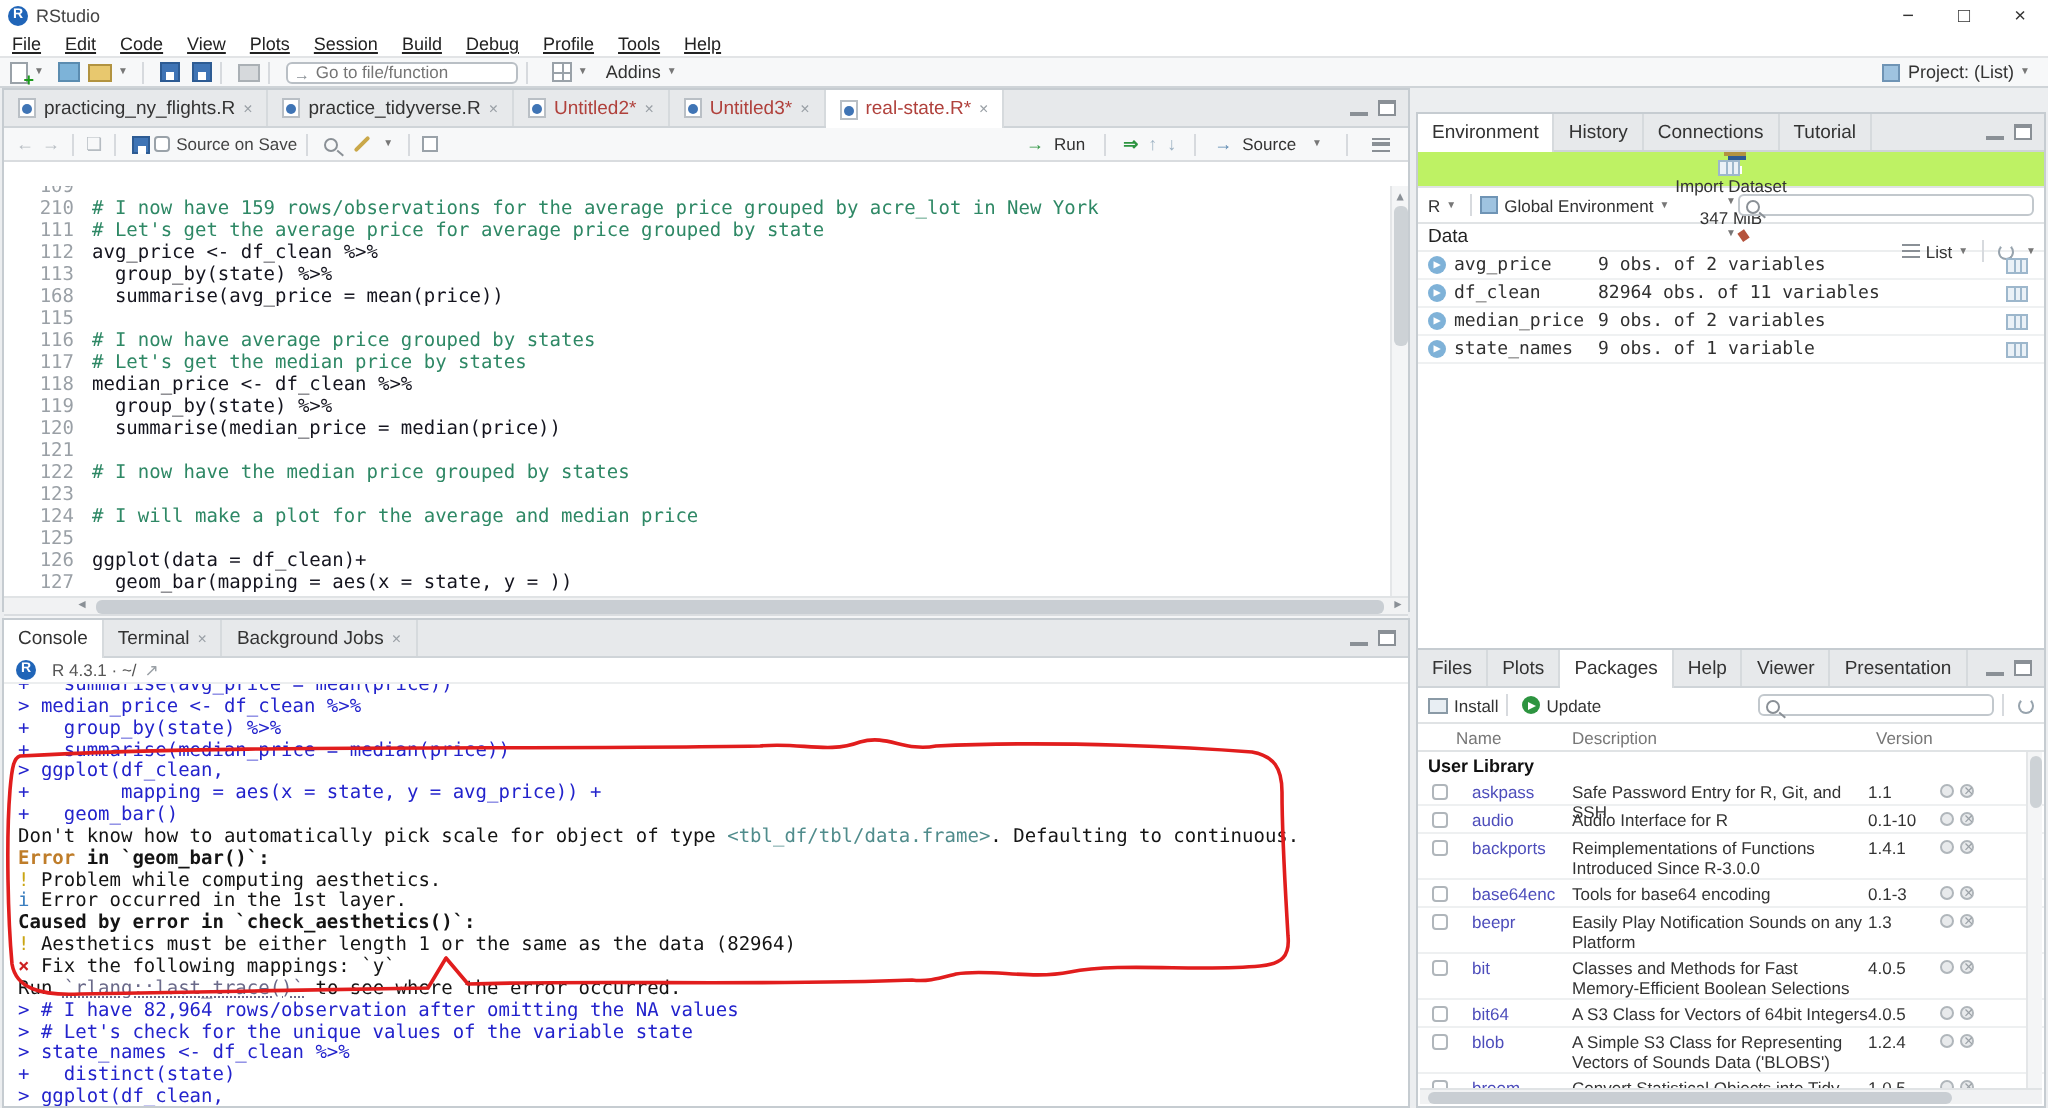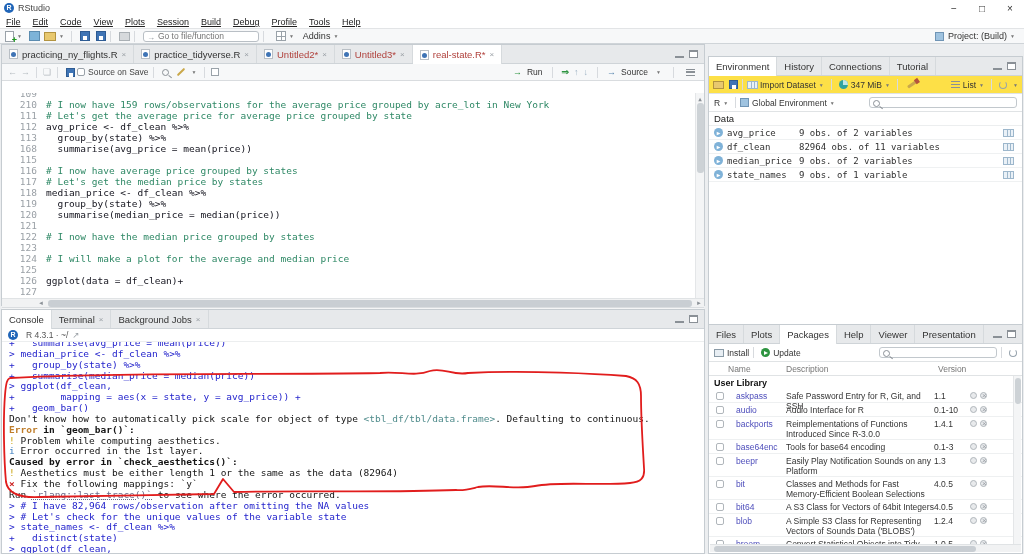--- a/index.html
+++ b/index.html
@@ -94,21 +94,21 @@
   .c-t { color:#508c8c; }
   .c-eh { color:#bf7d2a; font-weight:bold; }
   .c-bd { color:#141414; font-weight:bold; }
   .c-y { color:#caa513; }
   .c-i { color:#3a7ebf; }
   .c-r { color:#cc2222; font-weight:bold; }
   .c-lk { color:#6a6a8a; text-decoration:underline dotted; }
 
   
   #env-pane { left:708px; top:56px; width:315px; height:314px; }
-  .envtb { height:18px; border-bottom:1px solid #e0e3e5; display:flex; align-items:center; font-size:8.5px; color:#333; background:#fde047; }
+  .envtb { height:18px; border-bottom:1px solid #e0e3e5; display:flex; align-items:center; font-size:8.5px; color:#333; background:#bef264;flex-direction:column; }
   .pie { width:9px; height:9px; border-radius:50%; background:#2fa3a0; position:relative; overflow:hidden; margin:0 3px; }
   .pie::after { content:""; position:absolute; right:0; top:0; width:5px; height:5px; background:#bfe7e6; }
   .broom { width:10px; height:3px; background:#caa84a; transform:rotate(-35deg); border-radius:1px; margin:0 5px; position:relative; }
   .broom::after { content:""; position:absolute; right:-3px; top:-1px; width:4px; height:5px; background:#b5533c; }
   .bars { width:9px; height:7px; border-top:1.6px solid #8a9096; border-bottom:1.6px solid #8a9096; margin:0 3px; position:relative; }
   .bars::after { content:""; position:absolute; left:0; top:1.8px; width:9px; height:1.6px; background:#8a9096; }
   .refresh { width:8px; height:8px; border:1.5px solid #97a3ad; border-radius:50%; border-top-color:transparent; margin:0 3px; }
   .srch { height:11px; border:1px solid #c2c8cd; border-radius:3px; background:#fff; position:relative; }
   .srch .mag { position:absolute; left:3px; top:1.5px; margin:0; }
   .envrow2 { height:18px; border-bottom:1px solid #e0e3e5; display:flex; align-items:center; font-size:8.5px; color:#333; background:#fff; }
@@ -190,21 +190,21 @@
       <span class="goto-arrow">→</span>
       <input class="goto" placeholder="Go to file/function" style="">
     </span>
     <span class="tsep"></span>
     <span class="ico ico-grid"></span>
     <span class="caret">▼</span>
     <span style="margin-left:6px;">Addins</span>
     <span class="caret">▼</span>
     <span class="project">
       <span class="ico ico-cube"></span>
-      <span>Project: (Build)</span>
+      <span>Project: (List)</span>
       <span class="caret">▼</span>
     </span>
   </div>
 
   <div class="pane" id="source-pane">
     <div class="tabbar" id="source-tabs">
         <div class="tab">
           <span class="fico"></span>
           <span class="lbl">practicing_ny_flights.R</span>
           <span class="x">×</span>
@@ -277,21 +277,21 @@
           <div class="cl"><span class="gut">117</span><span class="txt c-comment"># Let's get the median price by states</span></div>
           <div class="cl"><span class="gut">118</span><span class="txt c-code">median_price &lt;- df_clean %&gt;%</span></div>
           <div class="cl"><span class="gut">119</span><span class="txt c-code">  group_by(state) %&gt;%</span></div>
           <div class="cl"><span class="gut">120</span><span class="txt c-code">  summarise(median_price = median(price))</span></div>
           <div class="cl"><span class="gut">121</span><span class="txt c-code"></span></div>
           <div class="cl"><span class="gut">122</span><span class="txt c-comment"># I now have the median price grouped by states</span></div>
           <div class="cl"><span class="gut">123</span><span class="txt c-code"></span></div>
           <div class="cl"><span class="gut">124</span><span class="txt c-comment"># I will make a plot for the average and median price</span></div>
           <div class="cl"><span class="gut">125</span><span class="txt c-code"></span></div>
           <div class="cl"><span class="gut">126</span><span class="txt c-code">ggplot(data = df_clean)+</span></div>
-          <div class="cl"><span class="gut">127</span></div>
+          <div class="cl"><span class="gut">127</span><span class="txt c-code">  geom_bar(mapping = aes(x = state, y = ))</span></div>
           <div class="cl"><span class="gut">128</span><span class="txt c-code"></span></div>
         </div>
       <div class="vsb">▲<div class="thumb"></div></div>
     </div>
     <div class="hsb">
       <span class="ar" style="left:36px;">◄</span>
         <div class="thumb"></div>
         <span class="ar" style="right:2px;">►</span>
     </div>
     <div class="statusbar">

